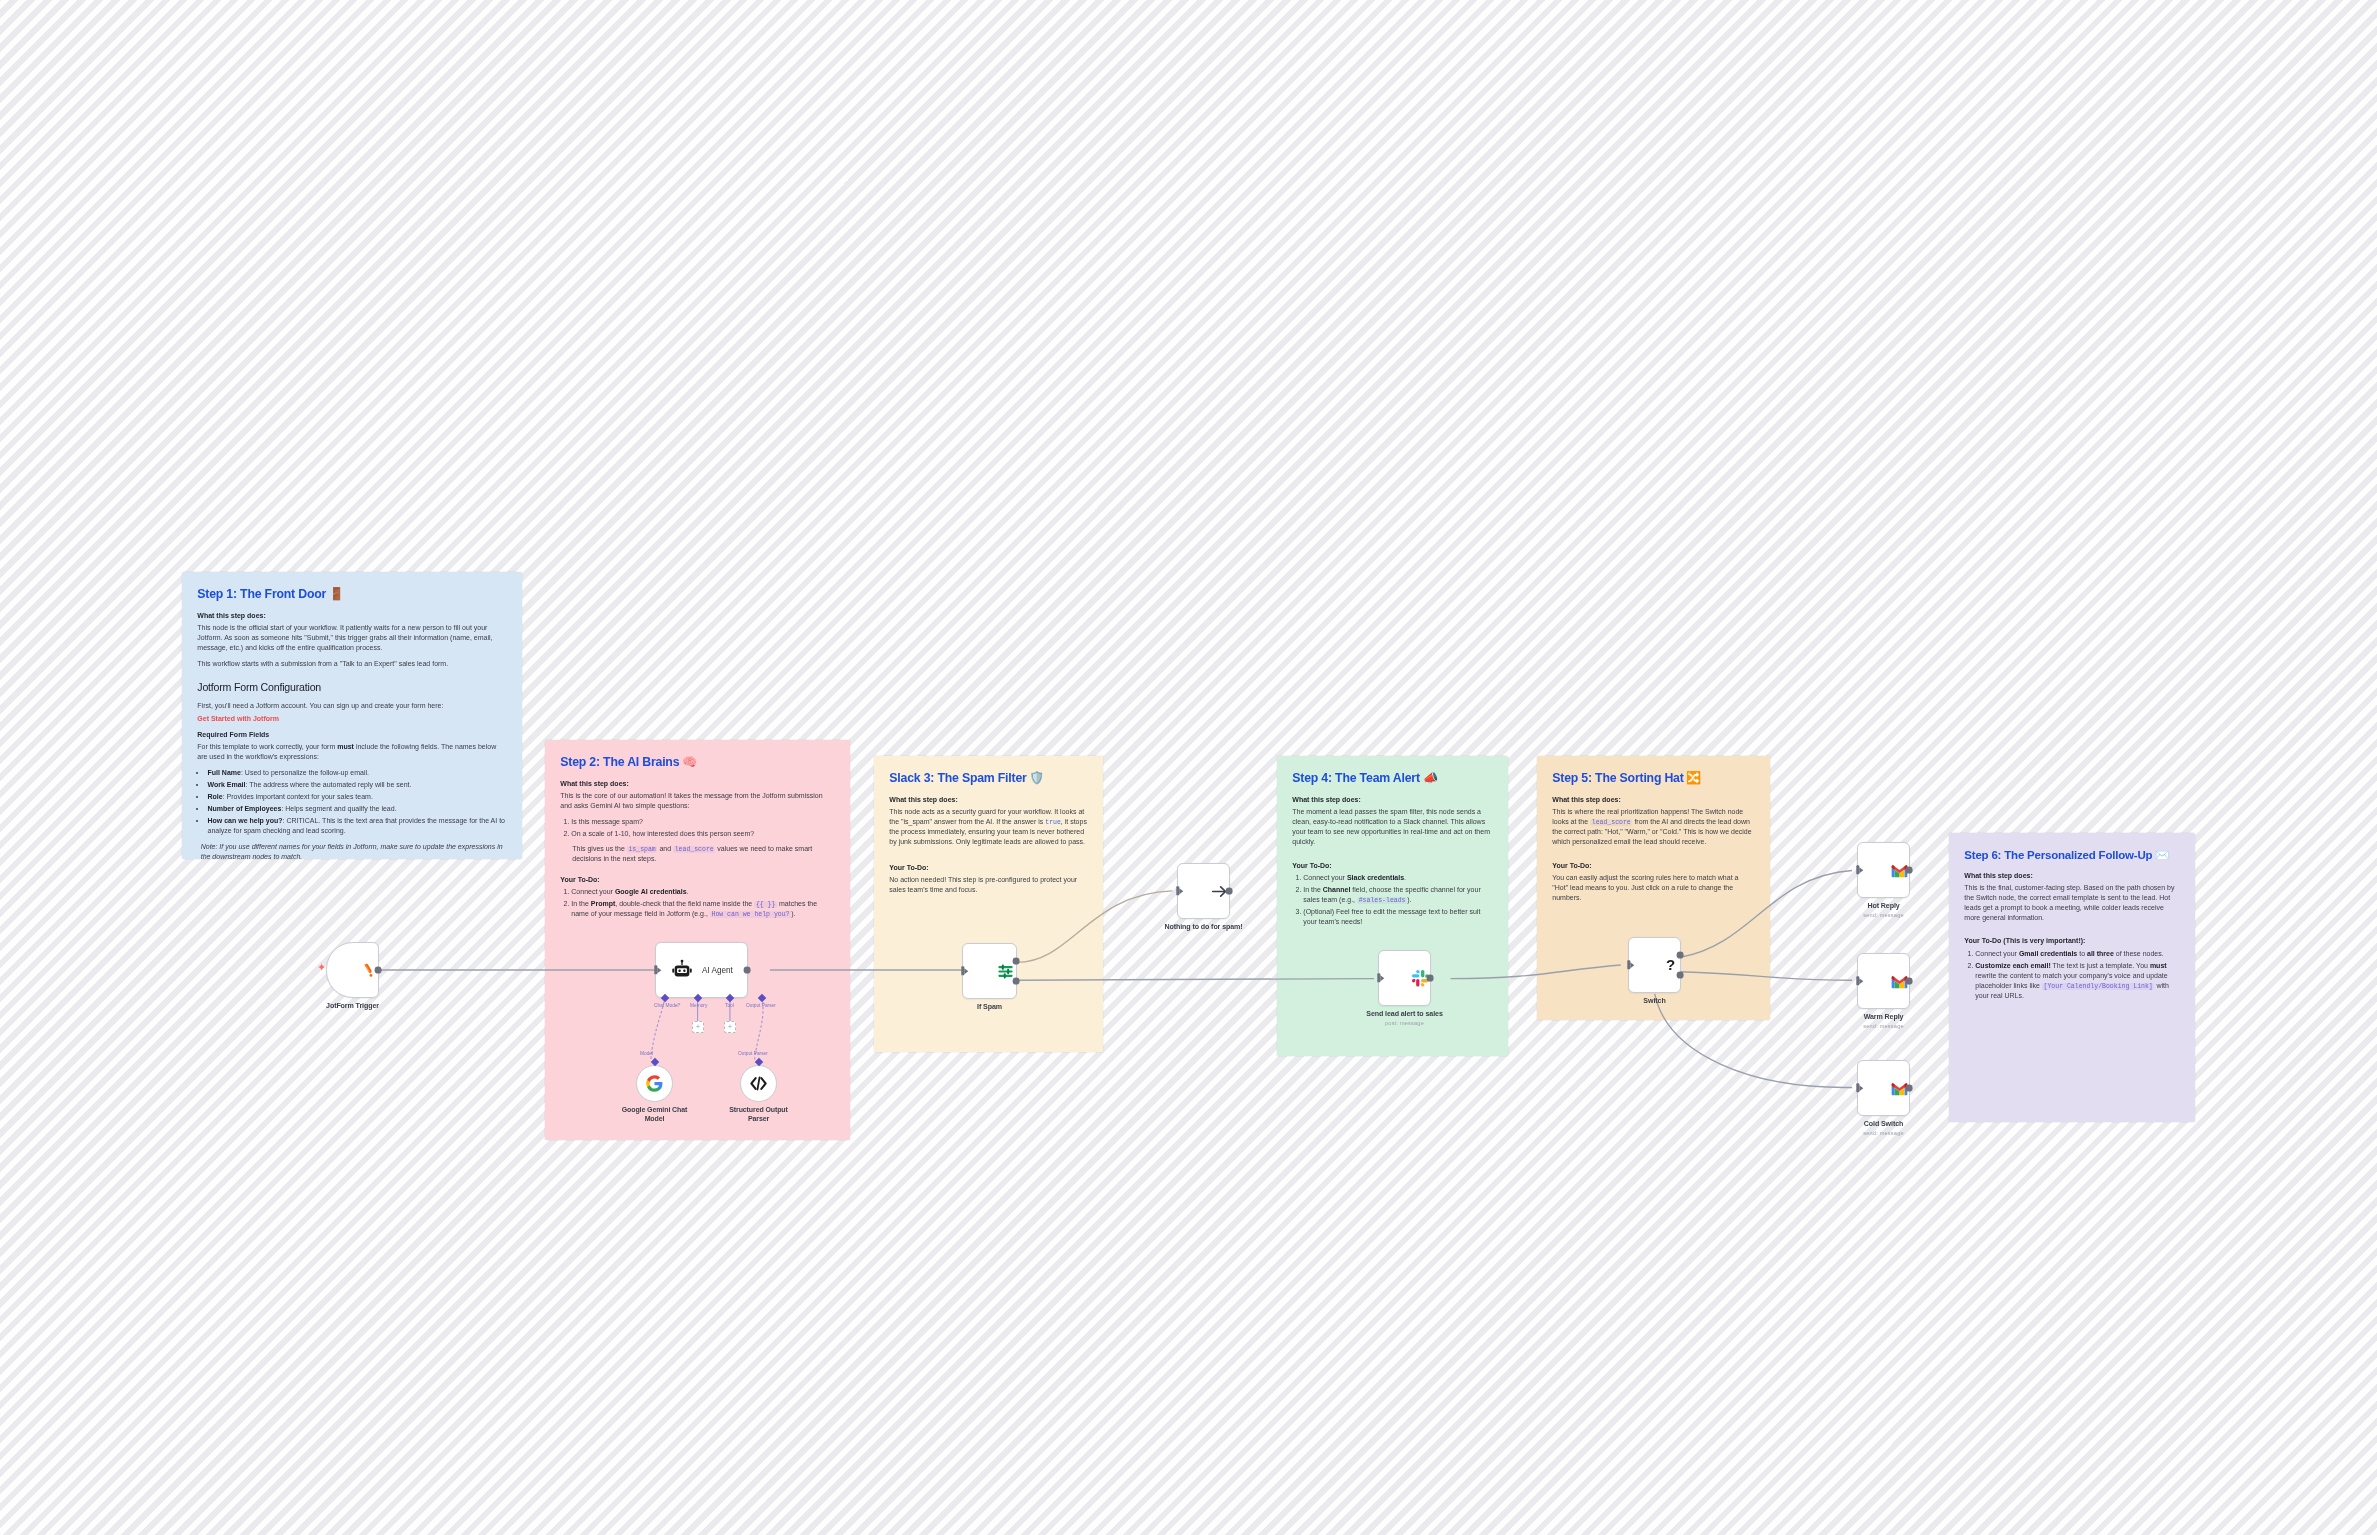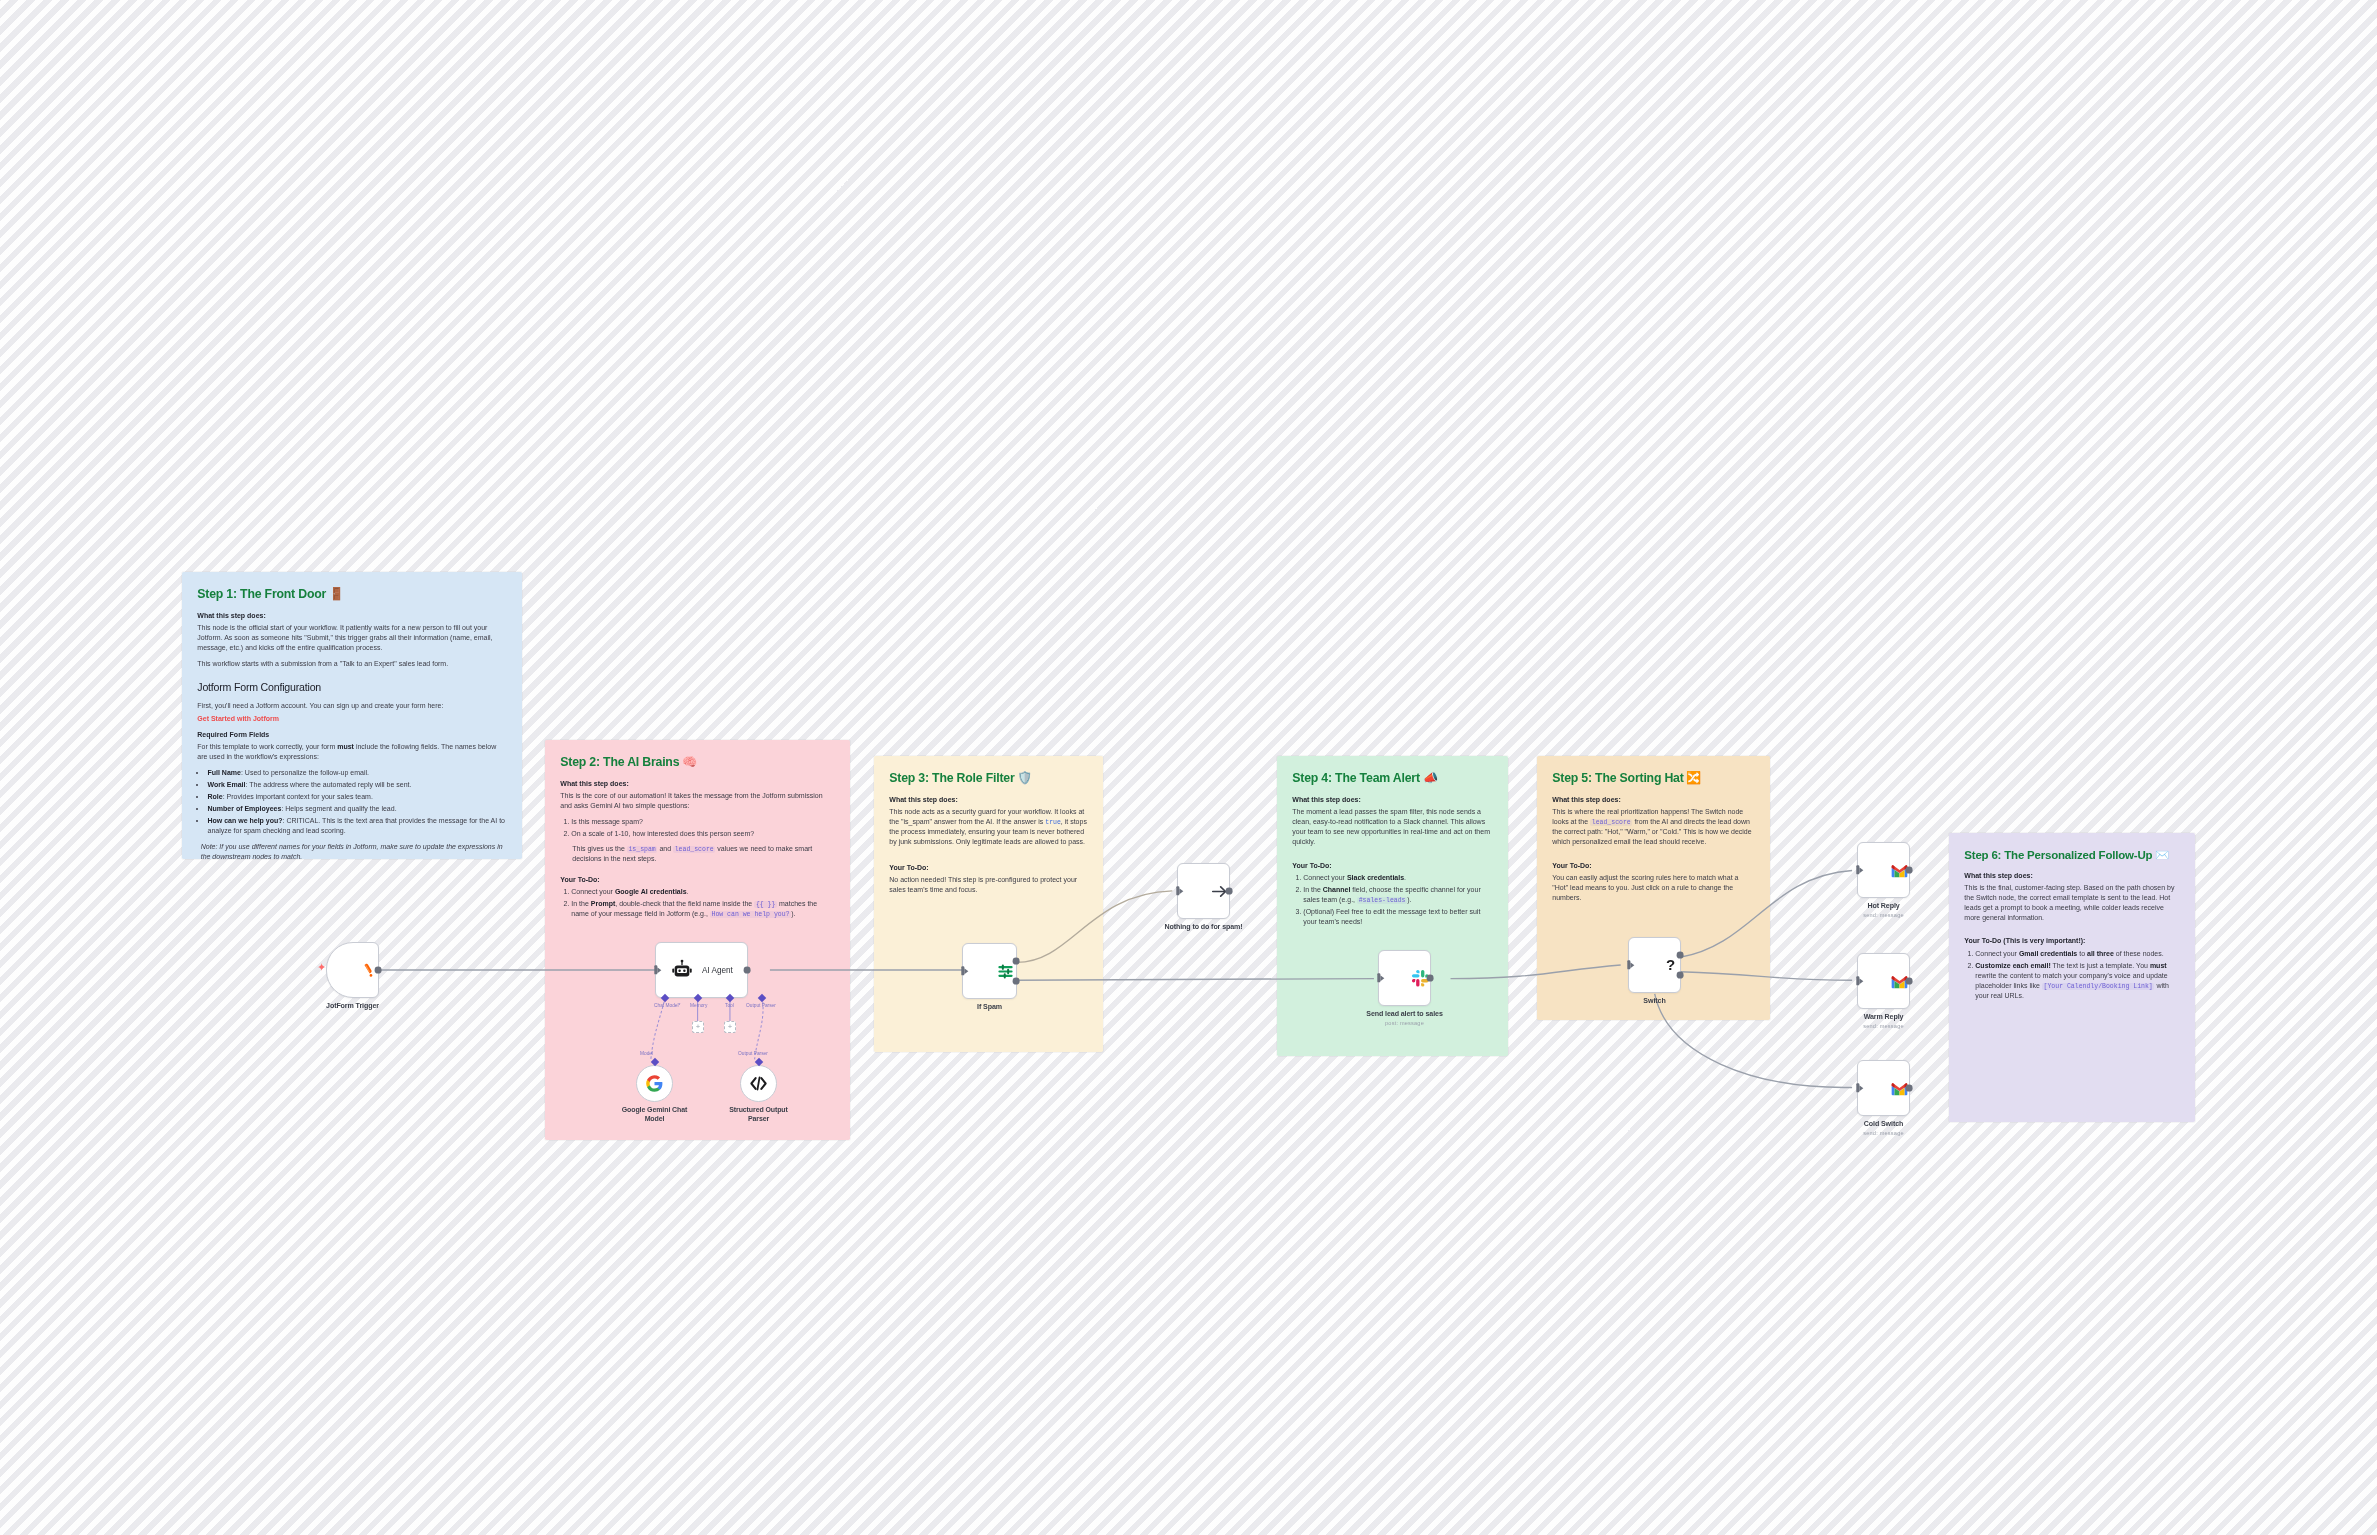--- a/index.html
+++ b/index.html
@@ -30,21 +30,21 @@
     line-height: 1.42;
     color:#3b3b45;
     overflow:hidden;
     box-shadow: 0 0 0 0.9px rgba(0,0,0,0.035);
   }
   .sticky h2 {
     margin:0 0 7.7px 0;
     font-size: 12.3px;
     font-weight: 700;
     letter-spacing:-0.2px;
-    color:#15803d;
+    color:#1d4ed8;
   }
   .sticky h3 {
     margin: 11px 0 6px 0;
     font-size: 10.6px;
     font-weight:400;
     color:#20222b;
     letter-spacing:-0.2px;
   }
   .sticky p { margin: 0 0 6px 0; }
   .sticky p.tight { margin-bottom:2.6px; }
@@ -266,21 +266,21 @@
     </ol>
     <p style="padding-left:12px;"><span>This gives us the </span><code>is_spam</code><span> and </span><code>lead_score</code><span> values we need to make smart decisions in the next steps.</span></p>
     <div class="lbl" style="margin-top:10.2px;">Your To-Do:</div>
     <ol>
       <li><span>Connect your </span><b>Google AI credentials</b><span>.</span></li>
       <li><span>In the </span><b>Prompt</b><span>, double-check that the field name inside the </span><code>{{ }}</code><span> matches the name of your message field in Jotform (e.g., </span><code>How can we help you?</code><span>).</span></li>
     </ol>
   </div>
 
   <div class="sticky note-3" style="left:874px; top:756px; width:229px; height:296px;">
-    <h2>Step 3: The Role Filter 🛡️</h2>
+    <h2>Slack 3: The Spam Filter 🛡️</h2>
     <div class="lbl">What this step does:</div>
     <p><span>This node acts as a security guard for your workflow. It looks at the "is_spam" answer from the AI. If the answer is </span><span class="code-true">true</span><span>, it stops the process immediately, ensuring your team is never bothered by junk submissions. Only legitimate leads are allowed to pass.</span></p>
     <div class="lbl" style="margin-top:15.3px;">Your To-Do:</div>
     <p>No action needed! This step is pre-configured to protect your sales team's time and focus.</p>
   </div>
 
   <div class="sticky note-4" style="left:1277px; top:756px; width:231px; height:300px;">
     <h2>Step 4: The Team Alert 📣</h2>
     <div class="lbl">What this step does:</div>
     <p>The moment a lead passes the spam filter, this node sends a clean, easy-to-read notification to a Slack channel. This allows your team to see new opportunities in real-time and act on them quickly.</p>

